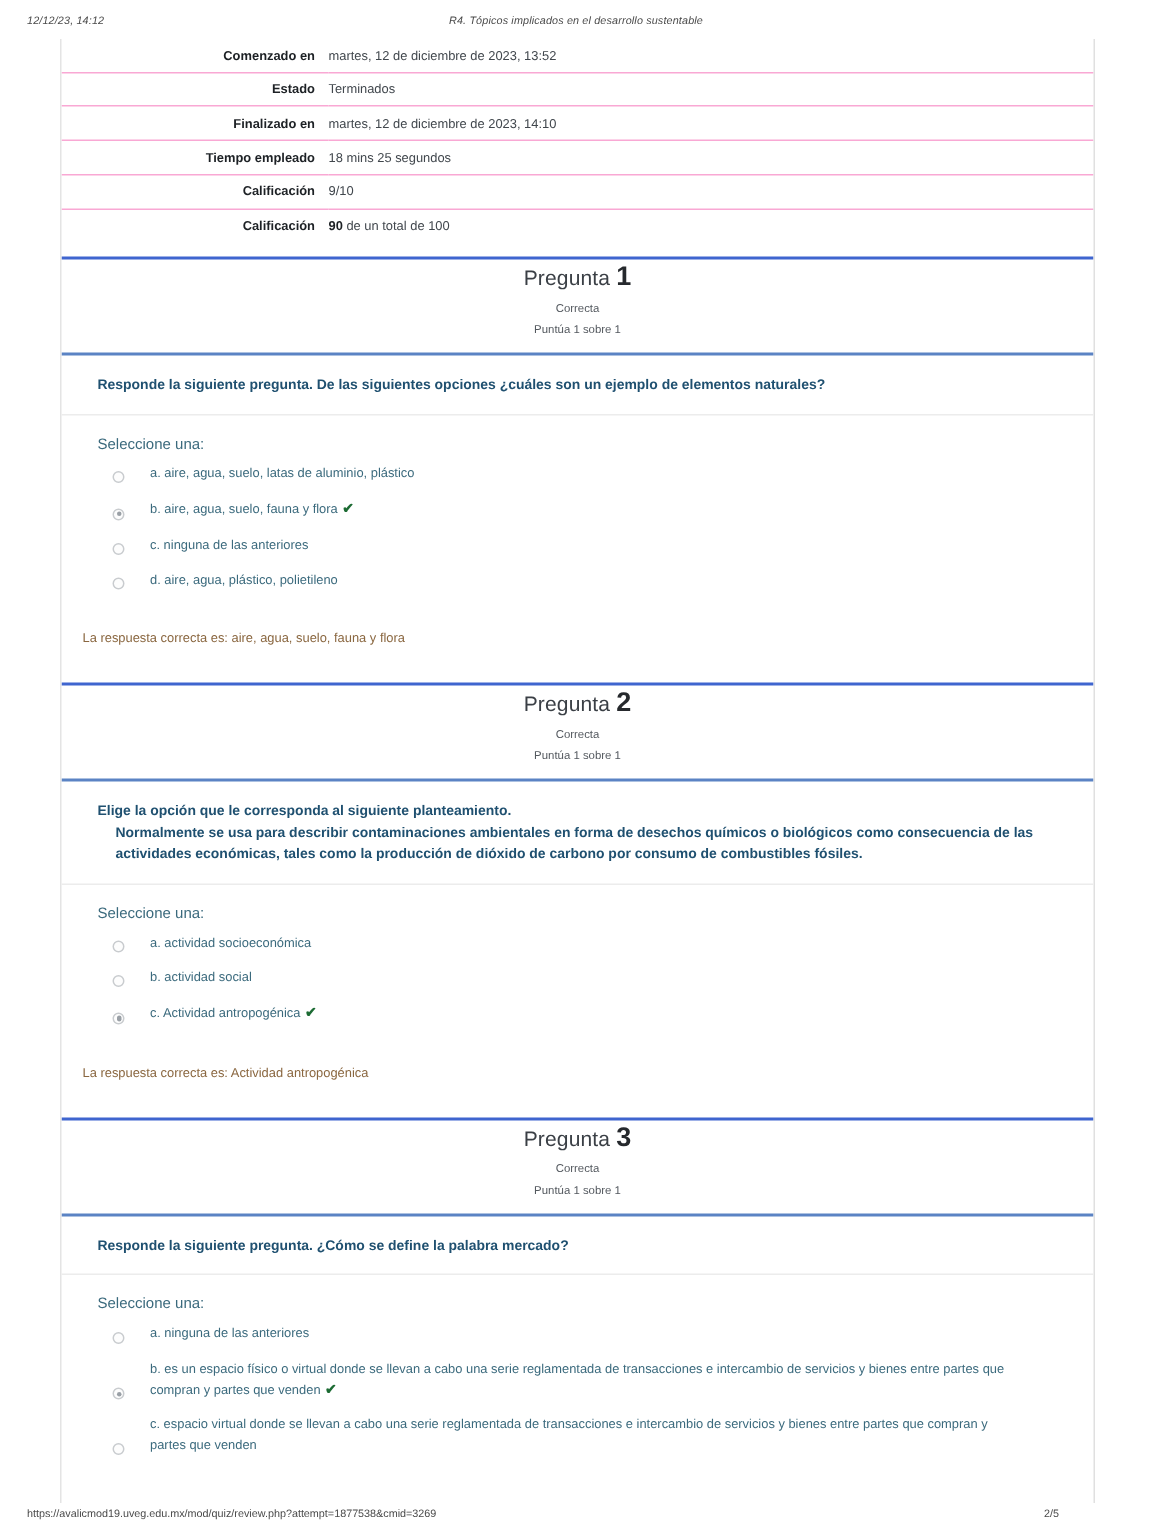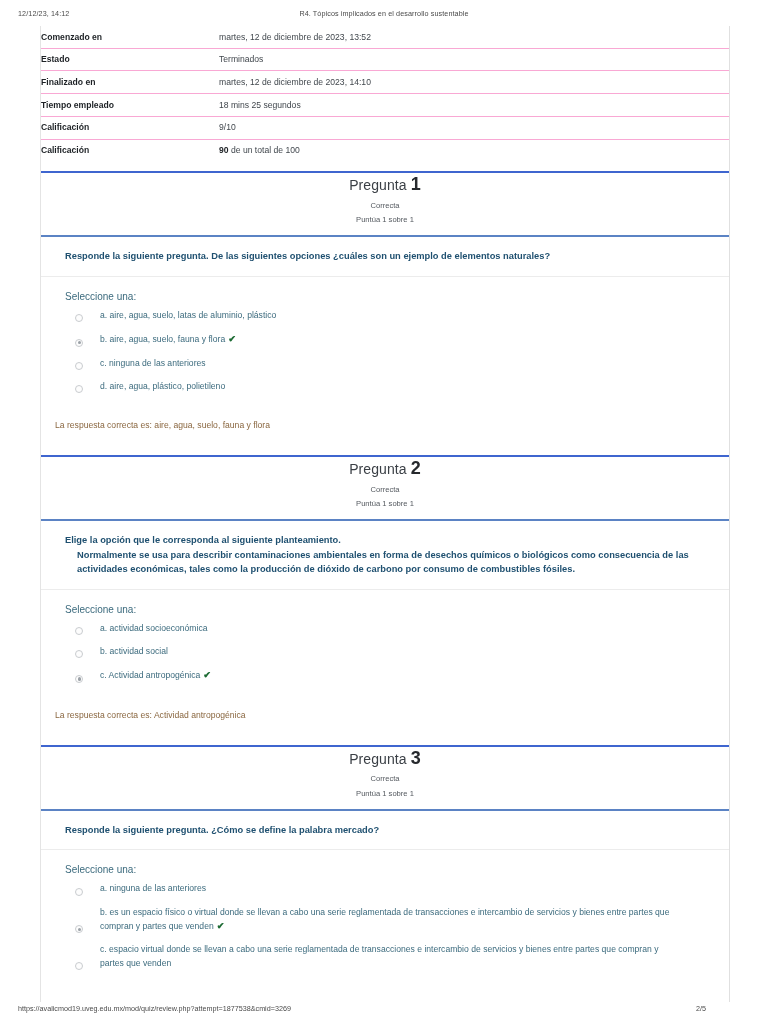--- a/index.html
+++ b/index.html
@@ -22,20 +22,21 @@
   
   .print-header {
     position: absolute;
     top: 9px;
     left: 0;
     width: 768px;
     height: 14px;
     font-size: 7.2px;
     color: #4a4a4a;
     letter-spacing: 0.1px;
+    font-style: italic;
   }
   .print-header .ph-date {
     position: absolute;
     left: 18px;
     top: 0;
     white-space: nowrap;
   }
   .print-header .ph-title {
     position: absolute;
     left: 0;
@@ -98,21 +99,21 @@
     font-size: 8.6px;
     padding: 5.5px 0 5.5px 0;
     border-top: 1px solid #f9a8d4;
     color: #3c4043;
     line-height: 1.25;
     vertical-align: middle;
   }
   .summary tr:first-child td { border-top: none; }
   .summary td.k {
     width: 178px;
-    text-align: left;
+    text-align: right;
     font-weight: bold;
     color: #1d2125;
     padding-right: 9px;
     white-space: nowrap;
   }
   .summary td.v {
     text-align: left;
     color: #41474d;
     padding-left: 0px;
   }

